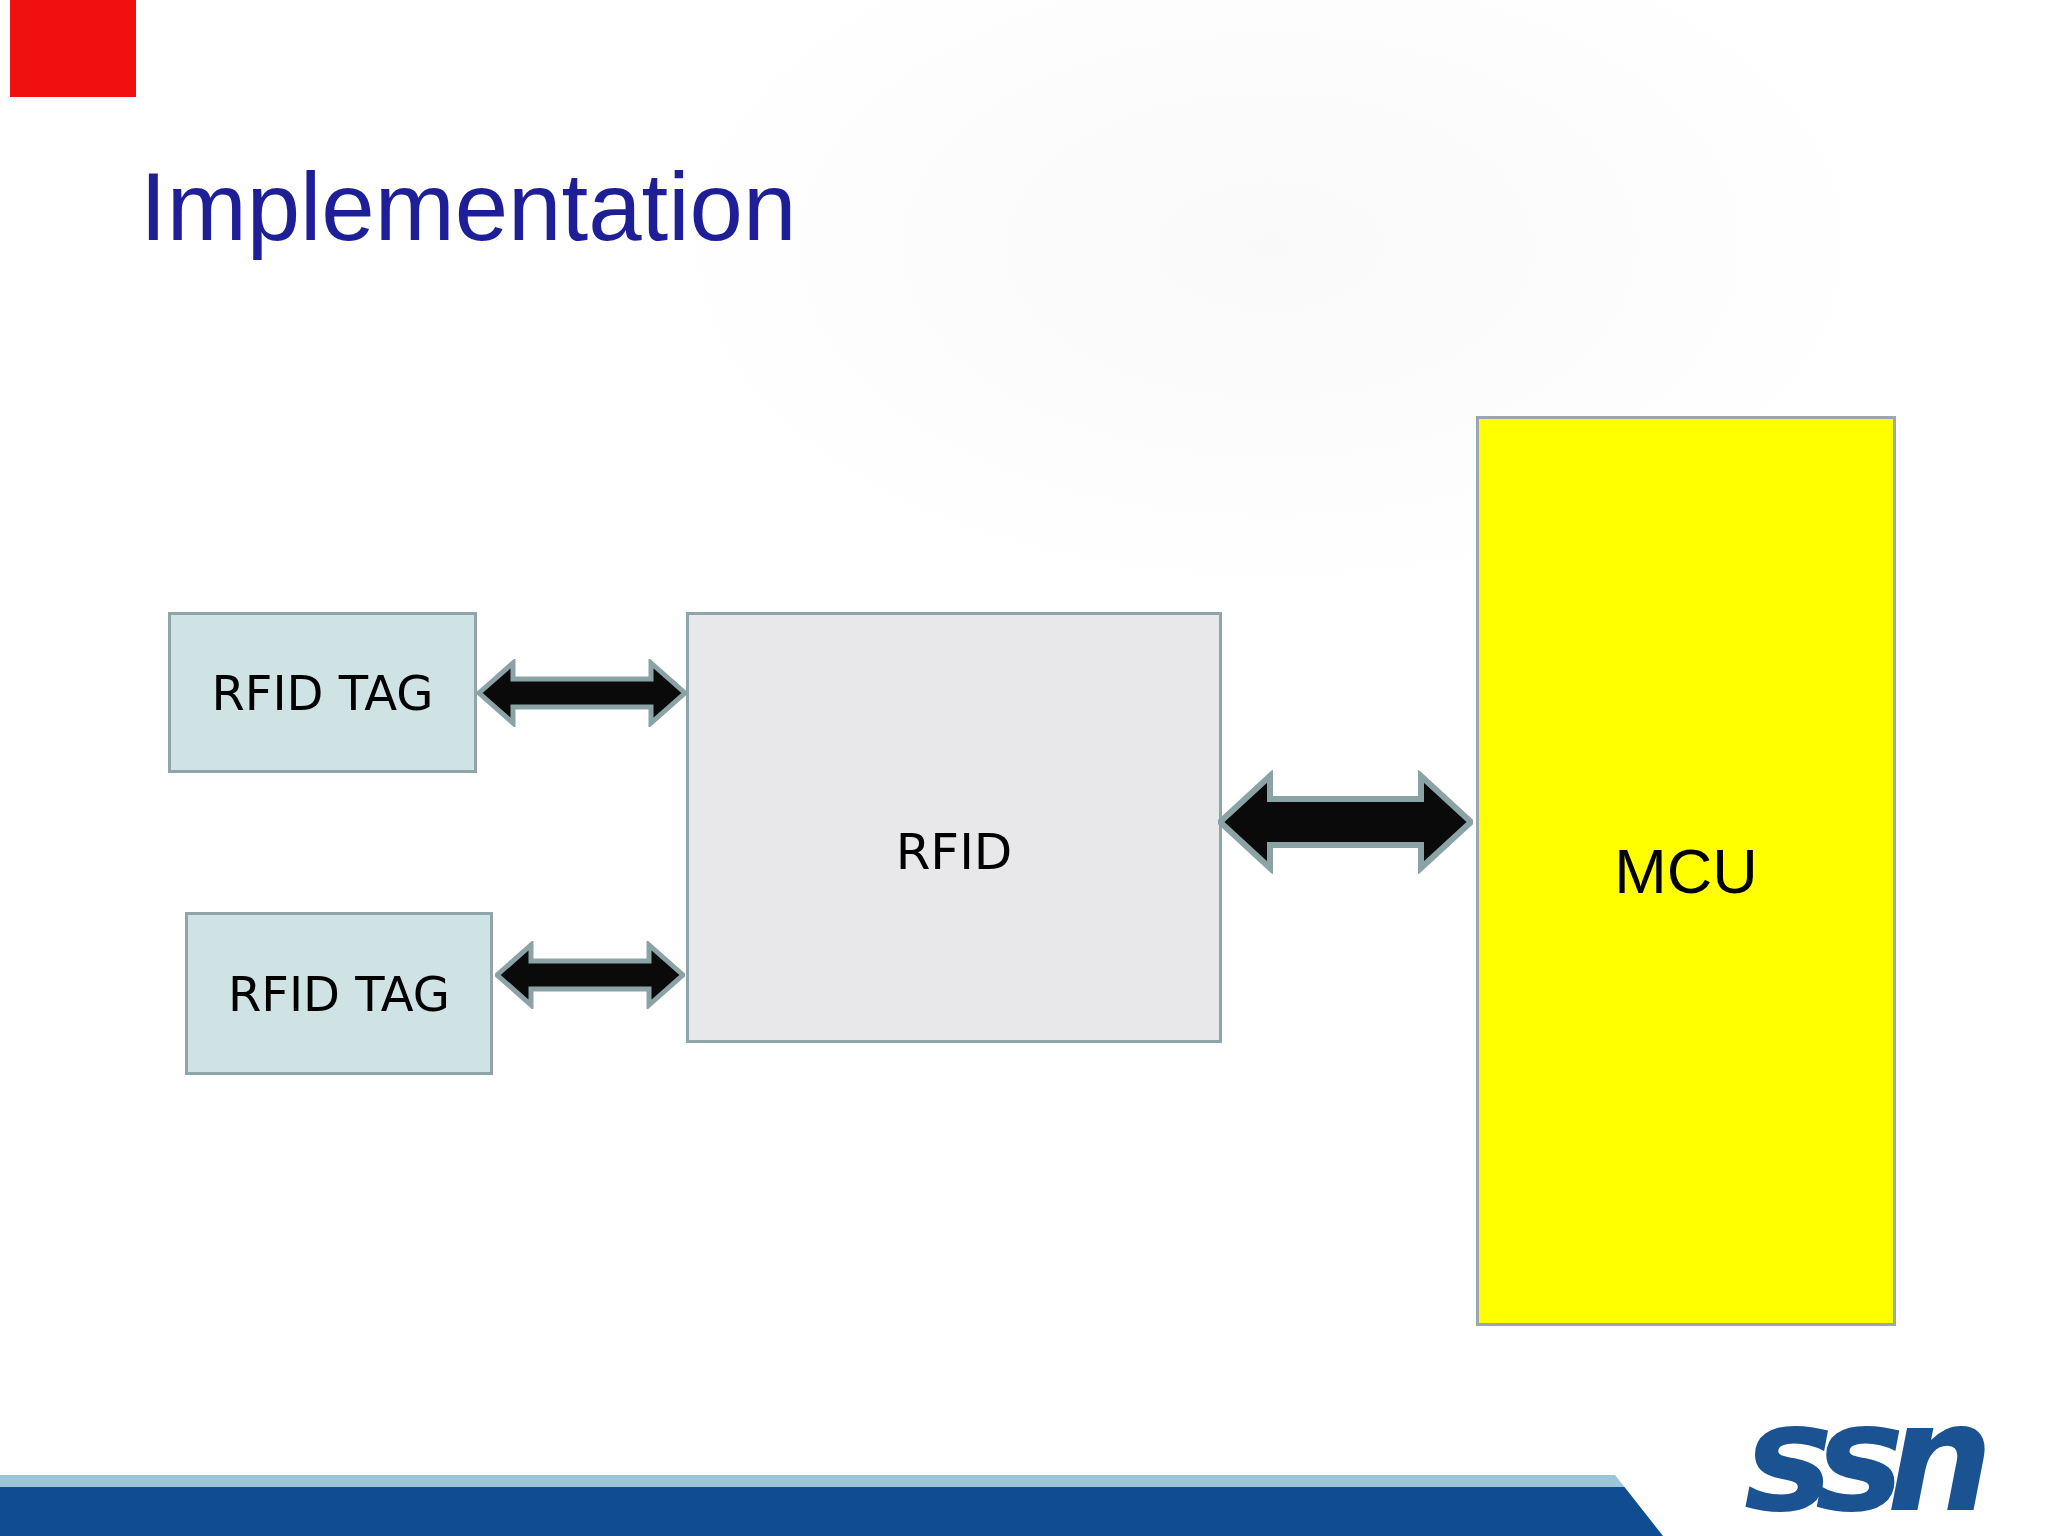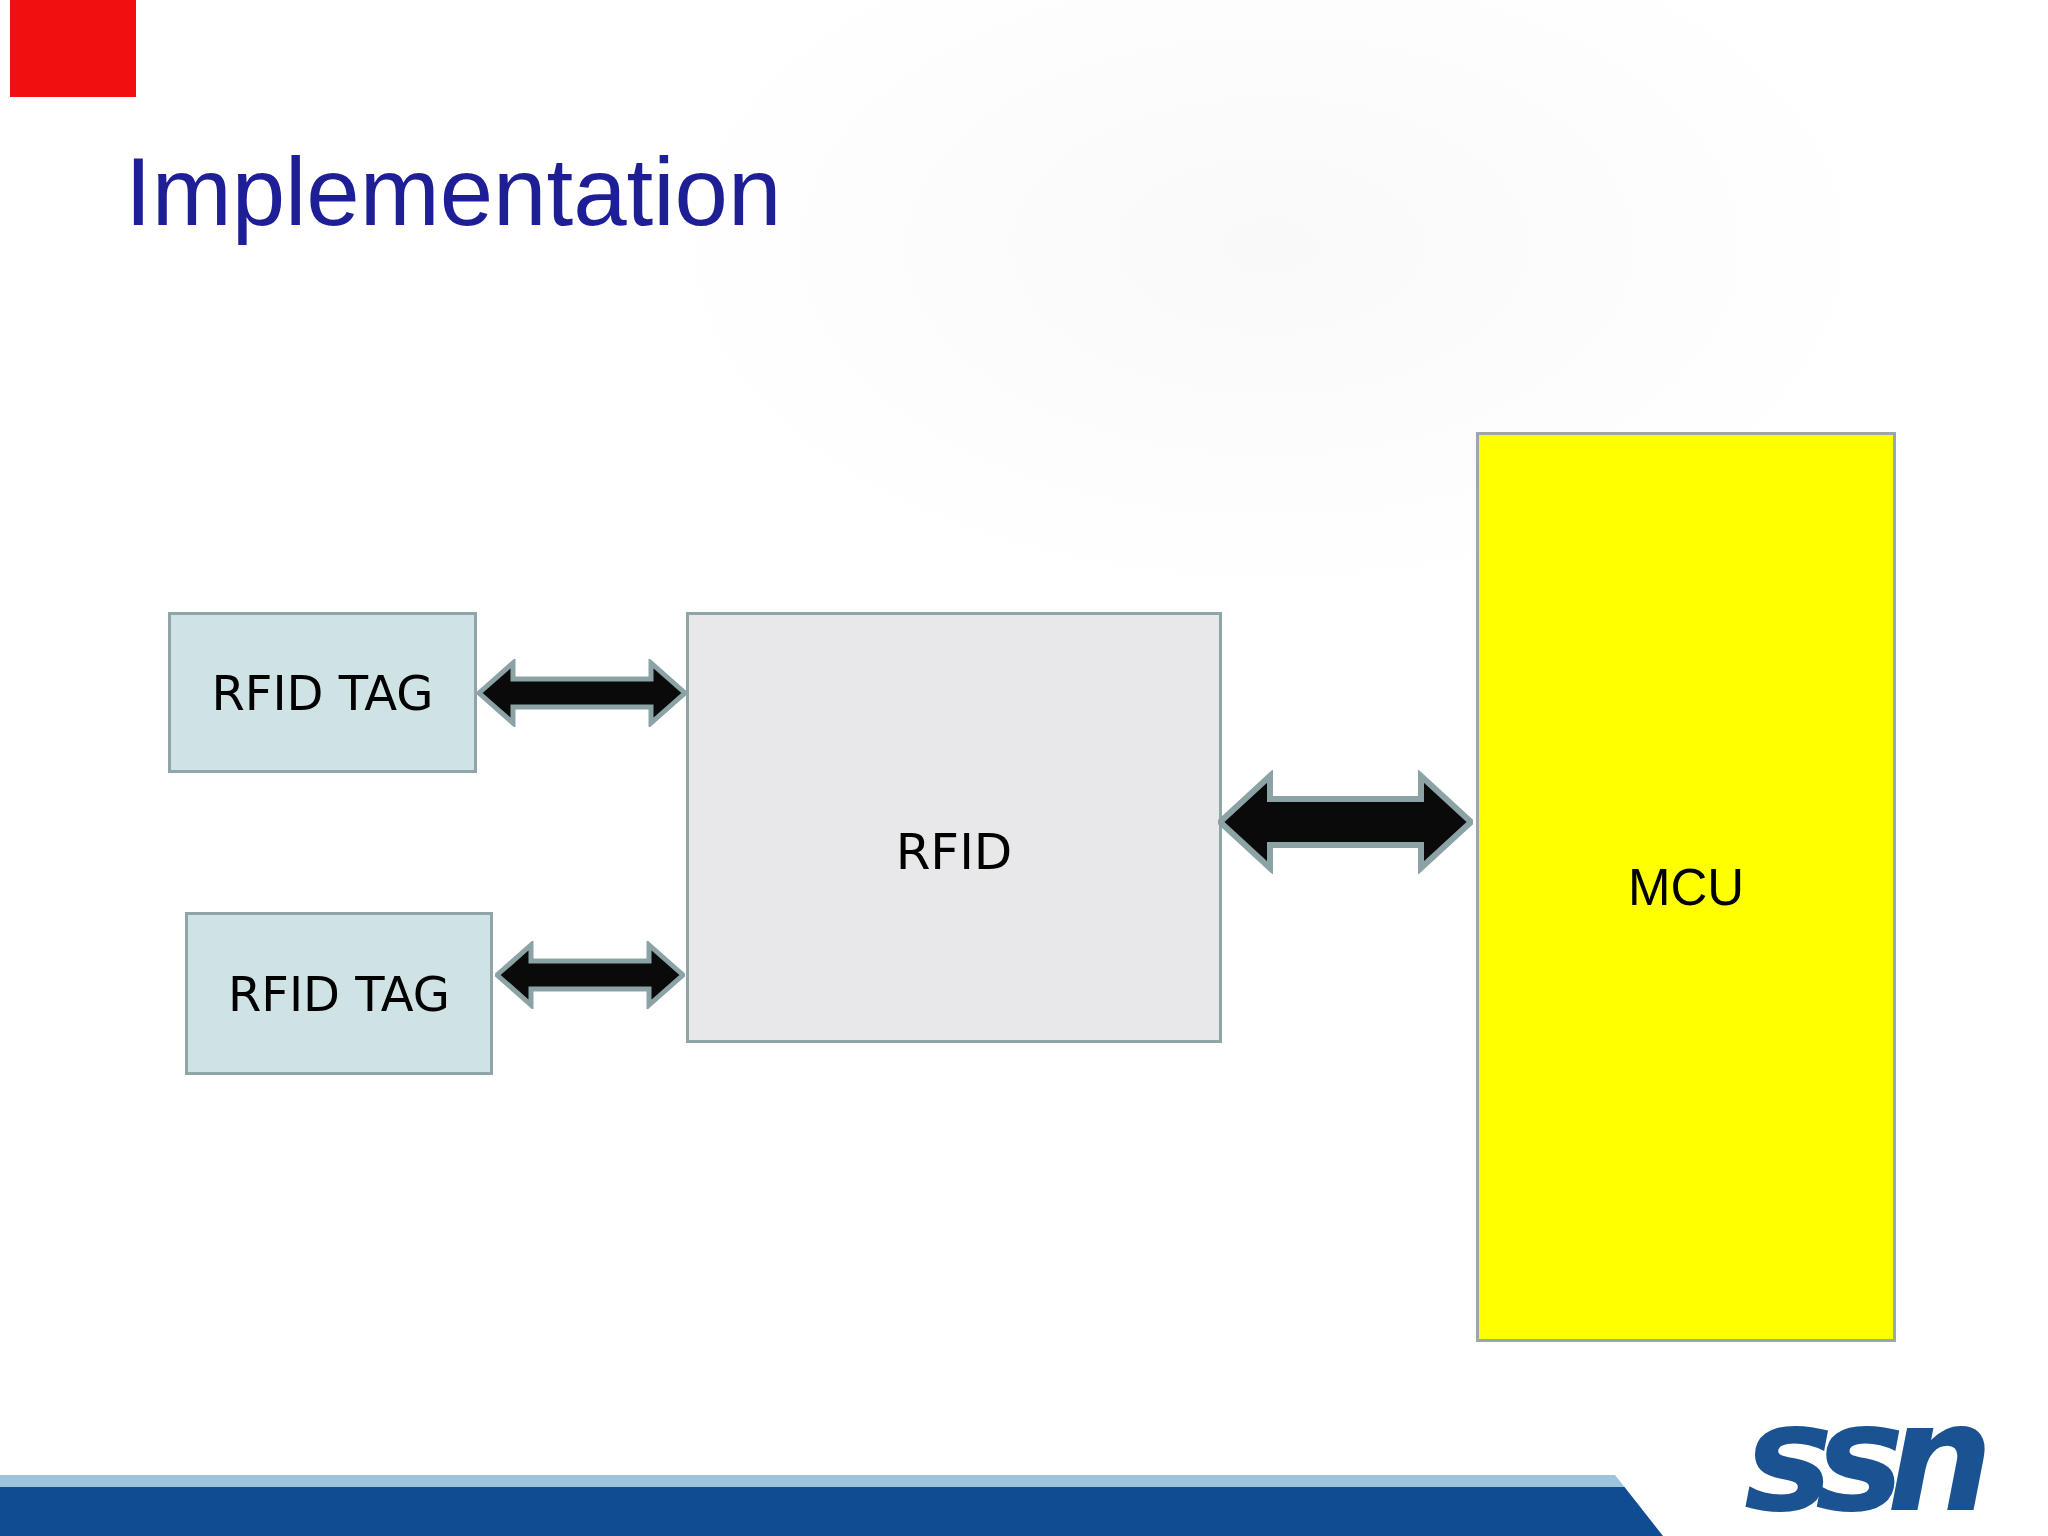--- a/index.html
+++ b/index.html
@@ -10,21 +10,21 @@
     background:
       radial-gradient(ellipse 900px 520px at 62% 16%, rgba(0,0,0,0.025), transparent 70%),
       #ffffff;
     font-family:"DejaVu Sans", sans-serif;
   }
   .red-marker{
     position:absolute;left:10px;top:0;width:126px;height:97px;
     background:#f01010;
   }
   .title{
-    position:absolute;left:124px;top:136px;margin:1px;
+    position:absolute;left:124px;top:136px;margin:16px;
     font-family:"Liberation Sans", sans-serif;
     font-size:96px;font-weight:400;letter-spacing:0px;
     color:#1e1e96;white-space:nowrap;
   }
   .box{
     position:absolute;box-sizing:border-box;
     display:flex;align-items:center;justify-content:center;
     text-align:center;color:#000000;
   }
   .tag{
@@ -34,24 +34,24 @@
   .tag1{left:168px;top:612px;width:309px;height:161px;}
   .tag2{left:185px;top:912px;width:308px;height:163px;}
   .reader{
     left:686px;top:612px;width:536px;height:431px;
     background:#e8e8ea;border:3px solid #8fa5a8;
     flex-direction:column;justify-content:center;
     padding-top:48px;
     font-size:50px;line-height:74px;
   }
   .mcu{
-    left:1476px;top:432px;width:420px;height:910px;
+    left:1476px;top:416px;width:420px;height:910px;
     background:#ffff00;border:3px solid #9aa8ac;
     font-family:"Liberation Sans", sans-serif;
-    font-size:51px;
+    font-size:63px;
   }
   .arrow-svg{position:absolute;display:block;}
   .footer-bars{position:absolute;left:0;bottom:0;display:block;}
   .logo-svg{position:absolute;left:1740px;top:1392px;display:block;}
 </style>
 </head>
 <body>
 
 <div class="slide">
 

